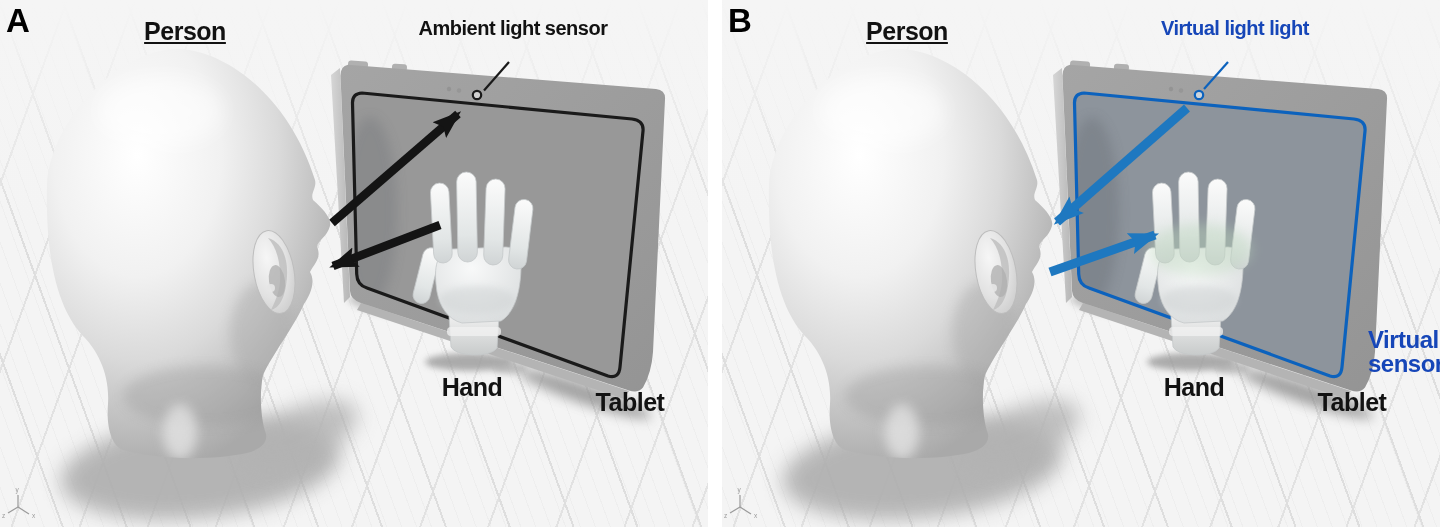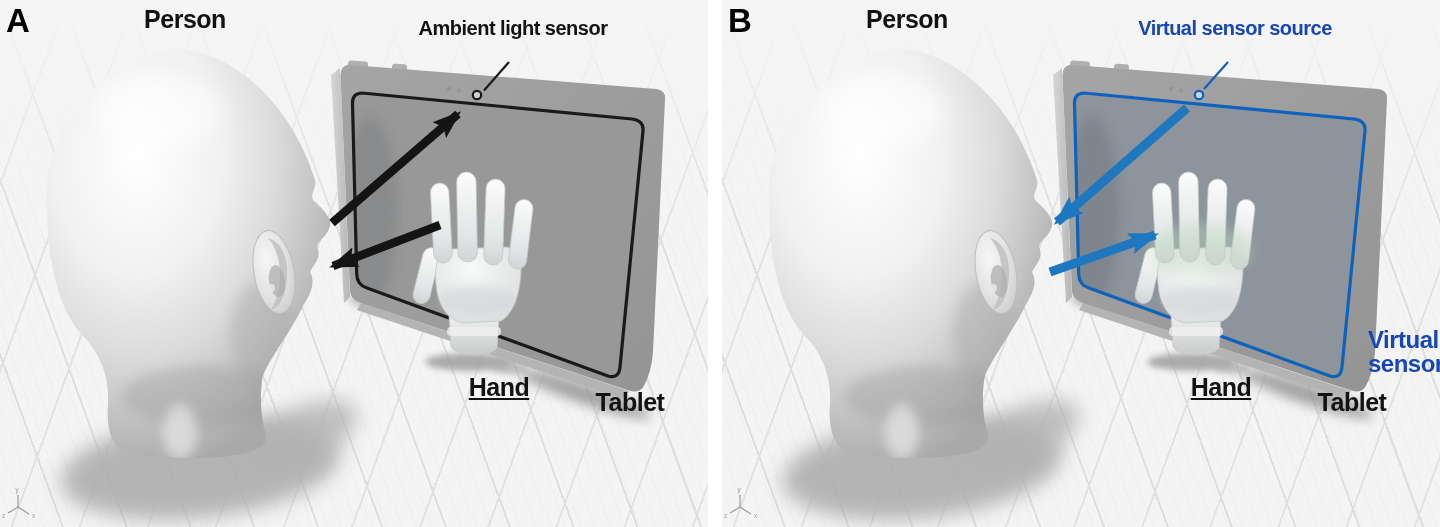--- a/index.html
+++ b/index.html
@@ -11,23 +11,23 @@
       repeating-linear-gradient(70deg,  rgba(236,236,236,0) 0 13px, #eeeeee 13px 14px),
       #f4f4f4;}
   .panel-a{left:0;width:708px;}
   .panel-b{left:722px;width:718px;}
   .gridfade{position:absolute;inset:0;
       background:linear-gradient(180deg,#f5f5f5 0%,rgba(245,245,245,0) 45%);}
   .scene{position:absolute;left:0;top:0;}
   .lbl{position:absolute;font-weight:bold;font-size:25px;color:#121212;
        letter-spacing:-0.5px;text-align:center;white-space:nowrap;}
   .letter{position:absolute;left:6px;top:2px;font-weight:900;font-size:33px;color:#000;}
-  .lbl-person{left:110px;top:5px;width:150px;}
+  .lbl-person{left:110px;top:17px;width:150px;text-decoration:underline;}
   .lbl-top{left:360px;top:17px;width:306px;font-size:20px;}
-  .lbl-hand{left:429px;top:373px;width:140px;text-decoration:underline;}
+  .lbl-hand{left:402px;top:373px;width:140px;}
   .lbl-tablet{left:558px;top:388px;width:144px;}
   .panel-b .lbl-top{color:#1646b8;}
   .lbl-vsensor{position:absolute;left:646px;top:328px;font-weight:bold;font-size:24px;
        line-height:24px;color:#1646b8;letter-spacing:-0.5px;text-align:left;white-space:nowrap;}
   .defsvg{position:absolute;width:0;height:0;}
 </style>
 </head>
 <body>
 
 <svg class="defsvg" aria-hidden="true">
@@ -232,21 +232,21 @@
         <line x1="18" y1="507" x2="18" y2="495"></line>
           <line x1="18" y1="507" x2="29" y2="514"></line>
           <line x1="18" y1="507" x2="8" y2="513"></line>
         <text x="17" y="492" text-anchor="middle" stroke="none">y</text>
         <text x="32" y="518" stroke="none">x</text>
         <text x="2" y="518" stroke="none">z</text>
       </g>
     </svg>
     <div class="letter">B</div>
     <div class="lbl lbl-person">Person</div>
-    <div class="lbl lbl-top">Virtual sensor source</div>
+    <div class="lbl lbl-top">Virtual light light</div>
     <div class="lbl lbl-hand">Hand</div>
     <div class="lbl lbl-tablet">Tablet</div>
     <div class="lbl-vsensor">
       <div>Virtual</div>
       <div>sensor</div>
     </div>
   </div>
 
 </div>
 

